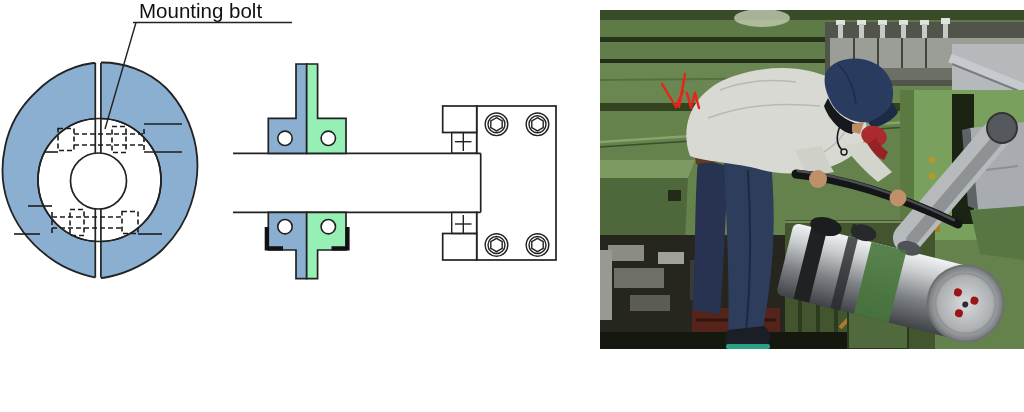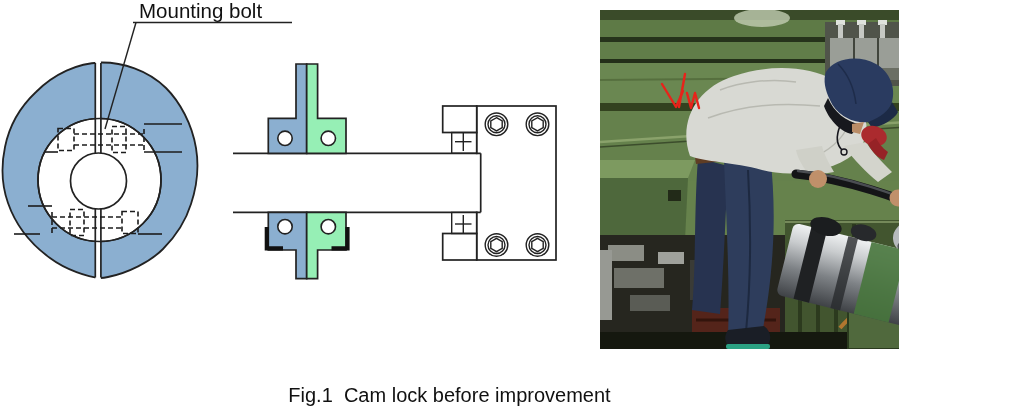--- a/index.html
+++ b/index.html
@@ -1,16 +1,16 @@
 <!DOCTYPE html>
 <html><head>
 <meta charset="utf-8">
 <style>
   html,body{margin:0;padding:0;background:#ffffff;}
-  #page{position:relative;width:899px;height:412px;background:#ffffff;overflow:hidden;
+  #page{position:relative;width:1024px;height:412px;background:#ffffff;overflow:hidden;
         font-family:"Liberation Sans", sans-serif;}
   svg{display:block;}
   .ln{fill:none;stroke:#222222;stroke-width:1.7;}
   .ln-thin{fill:none;stroke:#222222;stroke-width:1.4;}
   .dash{fill:none;stroke:#1c1c1c;stroke-width:1.6;stroke-dasharray:5 3;}
   .guide{fill:none;stroke:#1c1c1c;stroke-width:1.6;}
   #front-label{font-size:20.5px;fill:#111111;}
   #caption{position:absolute;left:0;top:384px;width:100%;text-align:center;
            font-size:20px;color:#111111;white-space:pre;}
 </style>
@@ -273,15 +273,14 @@
       <circle cx="298" cy="188" r="8.5" fill="#c0906a"></circle>
     </g>
 
     <g stroke-linejoin="round" stroke-linecap="round">
       <polyline points="62,74 76,97 83,81" fill="none" stroke-width="2.4" stroke="#e8231a"></polyline>
       <polyline points="85,64 79,97" fill="none" stroke-width="2.4" stroke="#e8231a"></polyline>
       <polyline points="87,83 91,98 95,83 99,98" fill="none" stroke-width="2.4" stroke="#e8231a"></polyline>
     </g>
   </svg>
 
-  <div id="caption">Fig.1  Cam lock before improvement</div>
 
 </div>
 
 </body></html>

